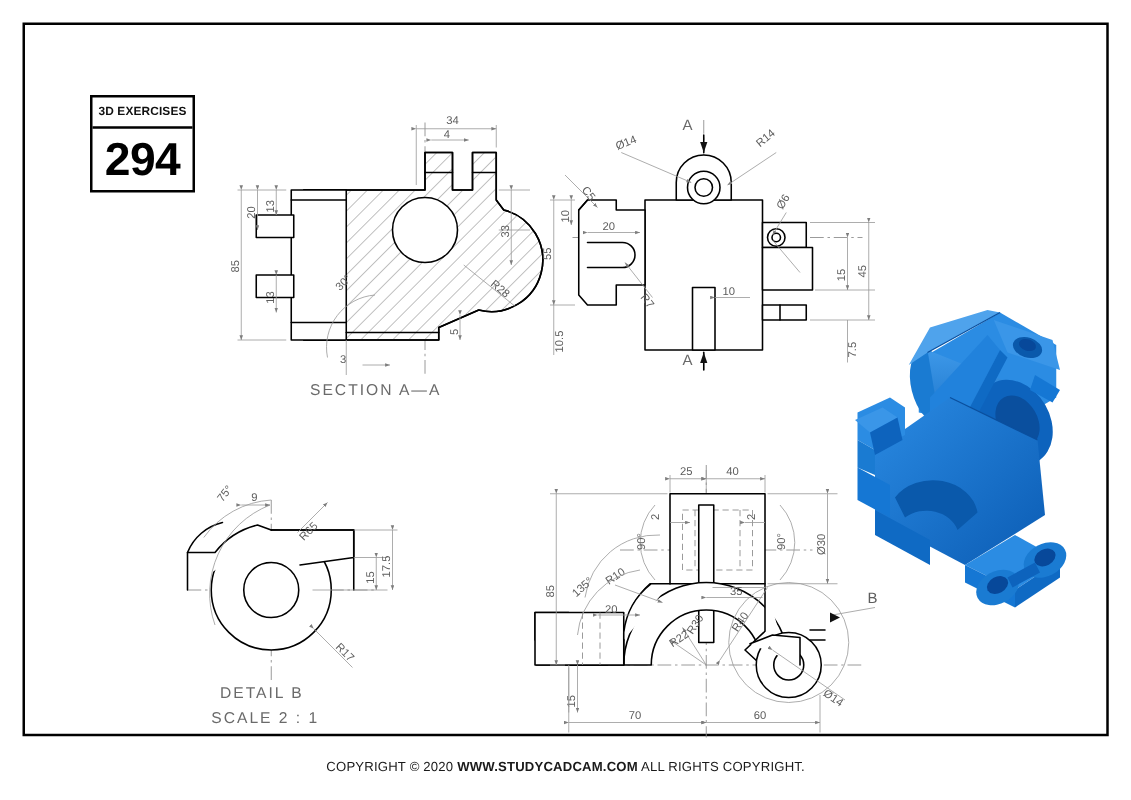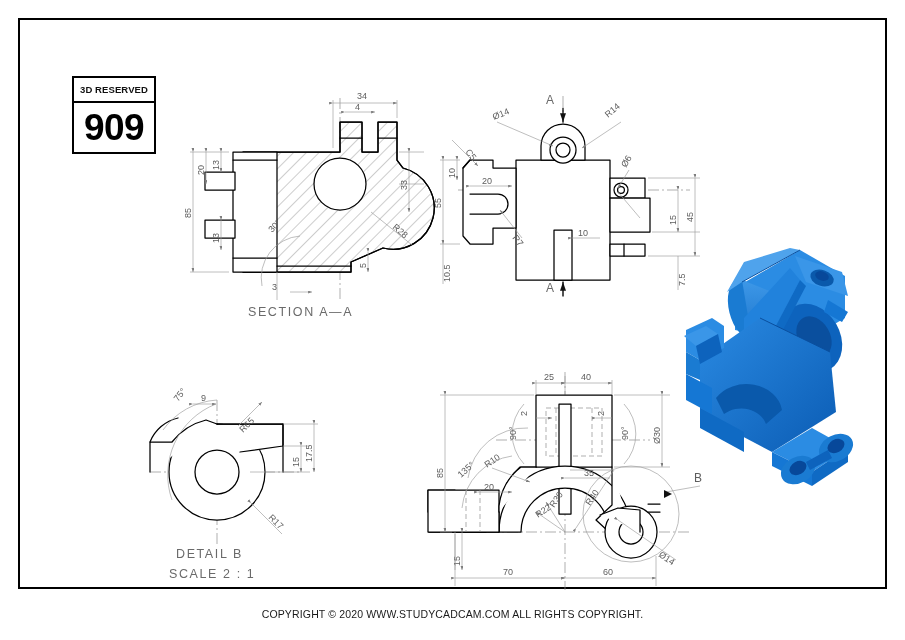--- a/index.html
+++ b/index.html
@@ -26,42 +26,42 @@
   }
   .tb-num{
     flex:1;display:flex;align-items:center;justify-content:center;
     font-size:37px;font-weight:bold;color:#000;letter-spacing:-.5px;
   }
   
   .footer{
     position:absolute;left:0;top:608px;width:905px;text-align:center;
     font-size:10.5px;color:#1a1a1a;letter-spacing:.15px;
   }
-  .footer b{font-weight:normal;}
+  .footer b{font-weight:bold;}
   
   svg{position:absolute;left:0;top:0;width:905px;height:640px;overflow:visible;}
   .ln{stroke:#000;stroke-width:1.25;fill:none;stroke-linecap:round;stroke-linejoin:round;}
   .thin{stroke:#9a9a9a;stroke-width:.65;fill:none;}
   .hid{stroke:#8d8d8d;stroke-width:.7;fill:none;stroke-dasharray:5 3;}
   .ctr{stroke:#8d8d8d;stroke-width:.7;fill:none;stroke-dasharray:11 3 2 3;}
   .dimtxt{font-family:"Liberation Sans",sans-serif;font-size:9px;fill:#5d5d5d;}
   .viewtxt{font-family:"Liberation Sans",sans-serif;font-size:12.5px;fill:#6a6a6a;letter-spacing:1.6px;}
   .secmark{font-family:"Liberation Sans",sans-serif;font-size:12px;fill:#6a6a6a;}
   .fillw{fill:#ffffff;}
 </style>
 </head>
 <body>
 
 <div id="sheet">
 
   <div class="frame"></div>
 
   <div class="titleblock">
-    <div class="tb-head">3D RESERVED</div>
-    <div class="tb-num">909</div>
+    <div class="tb-head">3D EXERCISES</div>
+    <div class="tb-num">294</div>
   </div>
 
   <svg viewBox="0 0 905 640">
     <defs>
       <pattern id="hp" width="9" height="9" patternUnits="userSpaceOnUse" patternTransform="rotate(45)">
         <line x1="0" y1="0" x2="0" y2="9" stroke="#4a4a4a" stroke-width=".55"></line>
       </pattern>
       <marker id="ar" markerWidth="7" markerHeight="7" refX="6" refY="2.2" orient="auto">
         <path d="M0,0 L6,2.2 L0,4.4 z" fill="#7d7d7d"></path>
       </marker>

